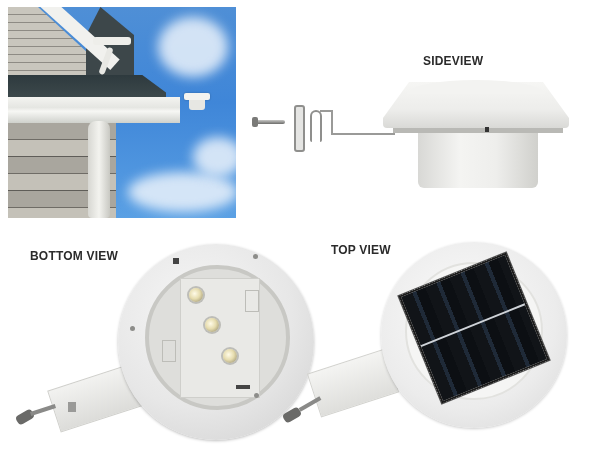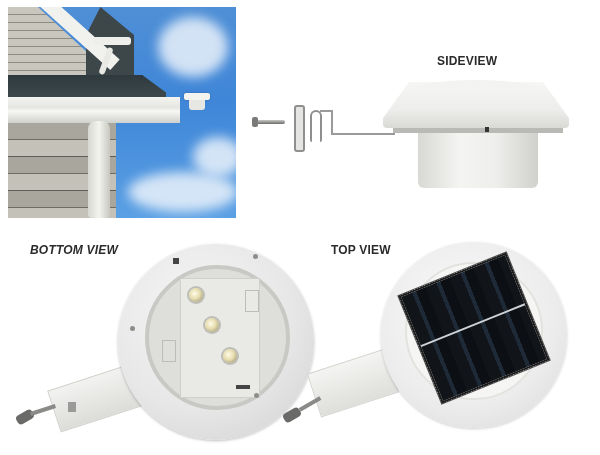--- a/index.html
+++ b/index.html
@@ -81,22 +81,22 @@
   <div class="abs gutter-upper"></div>
   <div class="abs downspout-upper"></div>
   <div class="abs roof"></div>
   <div class="abs soffit"></div>
   <div class="abs gutter-main"></div>
   <div class="abs bracket"></div>
   <div class="abs mini-light-top"></div>
   <div class="abs mini-light-body"></div>
 </div>
 
-<div class="abs label" style="left:437px;top:54px;">SIDEVIEW</div>
-<div class="abs label" style="left:30px;top:243px;font-style:italic;">BOTTOM VIEW</div>
+<div class="abs label" style="left:423px;top:54px;">SIDEVIEW</div>
+<div class="abs label" style="left:30px;top:249px;">BOTTOM VIEW</div>
 <div class="abs label" style="left:331px;top:243px;">TOP VIEW</div>
 
 <div>
   <div class="abs bolt"></div>
   <div class="abs bolt-head"></div>
   <div class="abs clip-a"></div>
   <div class="abs clip-b"></div>
   <div class="abs wire" style="left:320px;top:110px;width:12px;height:2px;"></div>
   <div class="abs wire" style="left:331px;top:110px;width:2px;height:24px;"></div>
   <div class="abs wire" style="left:331px;top:133px;width:64px;height:2px;"></div>

